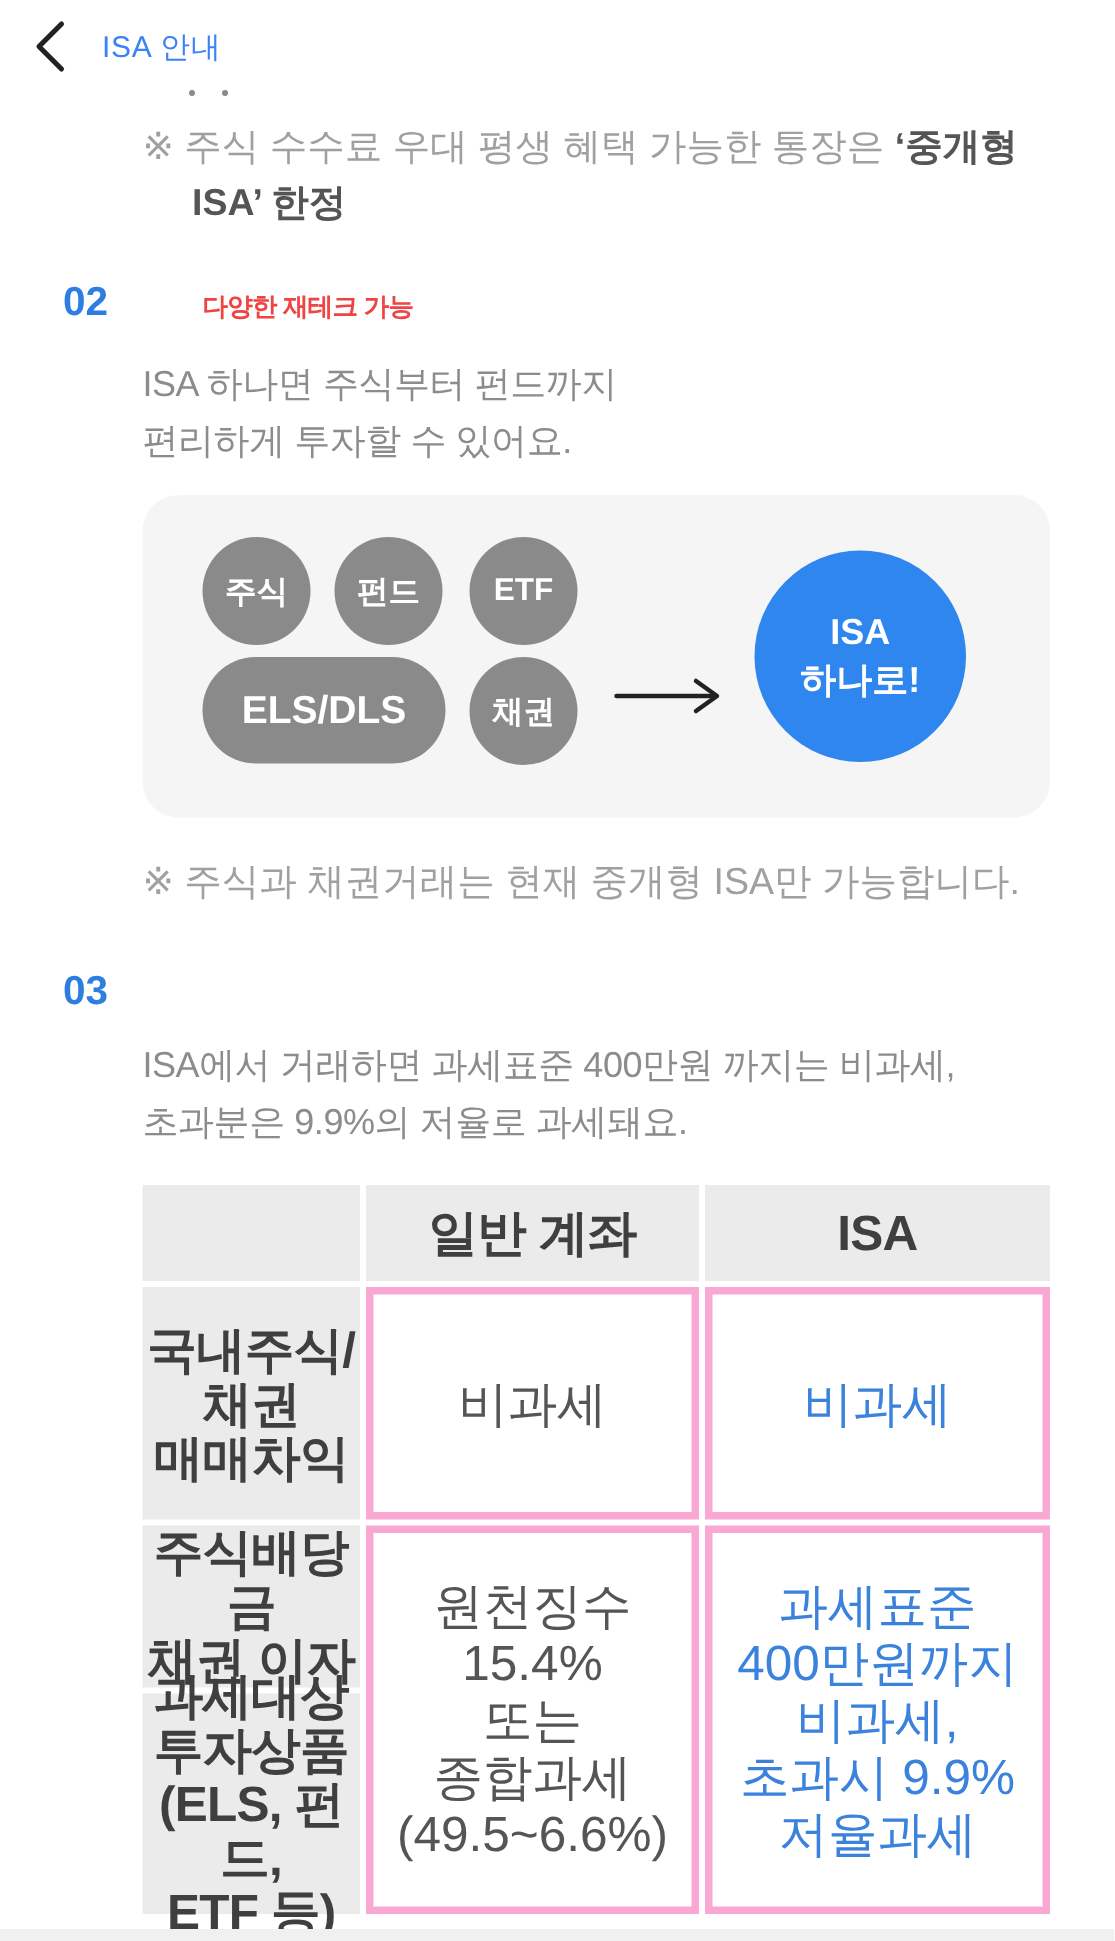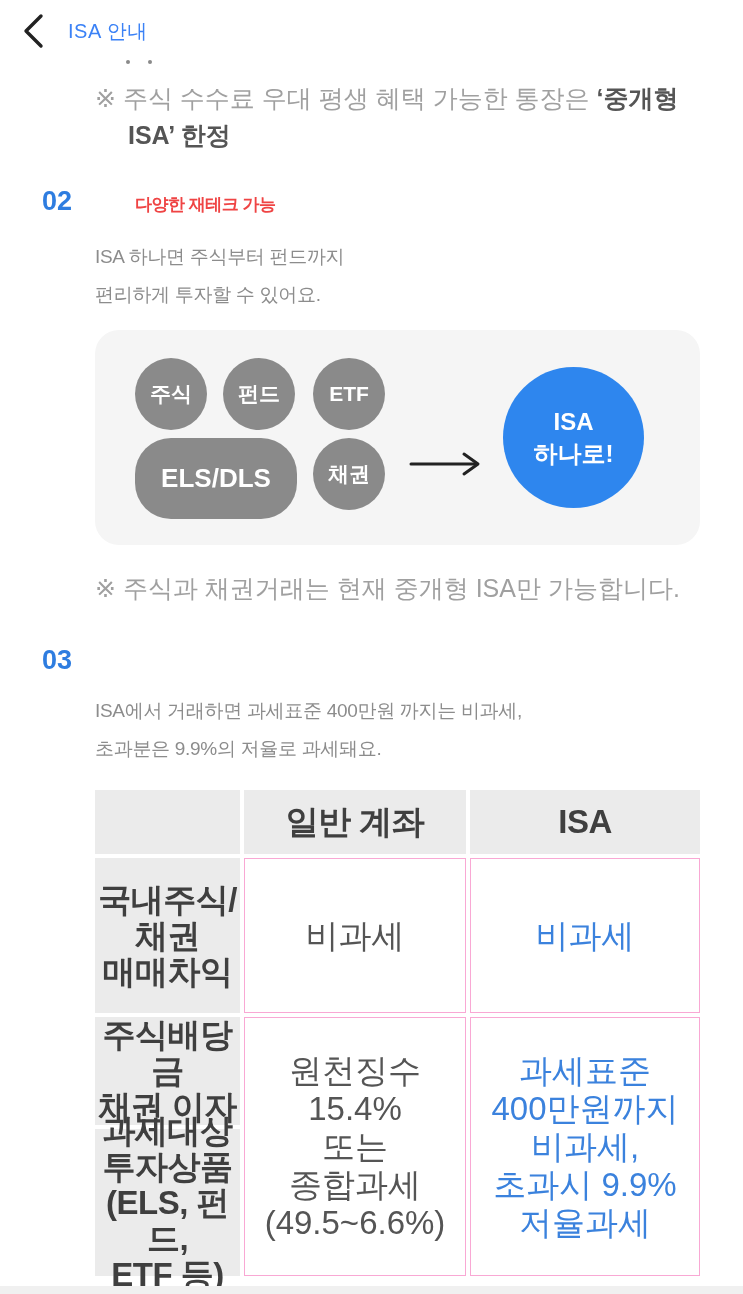--- a/index.html
+++ b/index.html
@@ -23,46 +23,46 @@
   .note-top{top:80px;}
   .note strong{color:#555;font-weight:700;}
   .note-mid{top:570px;}
 
   
   .sec-head{position:absolute;left:42px;display:flex;align-items:baseline;gap:40px;}
   .sec-num{color:#2e7de0;font-weight:700;font-size:27px;width:53px;}
   .sec-title{color:#ef4444;font-weight:700;font-size:17px;letter-spacing:-0.5px;}
   .sec2-head{top:186px;}
   .sec3-head{top:645px;}
-  .sec-body{position:absolute;left:95px;font-size:19px;line-height:38px;color:#8c8c8c;letter-spacing:-0.3px;}
+  .sec-body{position:absolute;left:95px;font-size:24px;line-height:38px;color:#8c8c8c;letter-spacing:-0.3px;}
   .sec2-body{top:238px;}
   .sec3-body{top:692px;width:628px;}
 
   
   .diagram{position:absolute;left:95px;top:330px;width:605px;height:215px;background:#f5f5f5;border-radius:24px;}
   .bubble{position:absolute;background:#8a8a8a;color:#fff;font-weight:700;display:flex;align-items:center;justify-content:center;}
   .circle{width:72px;height:72px;border-radius:50%;font-size:21px;}
   .b-jusik{left:40px;top:28px;}
   .b-fund{left:128px;top:28px;}
   .b-etf{left:218px;top:28px;}
-  .b-els{left:40px;top:108px;width:162px;height:81px;border-radius:36px;font-size:26px;}
+  .b-els{left:40px;top:108px;width:162px;height:71px;border-radius:36px;font-size:26px;}
   .b-bond{left:218px;top:108px;}
   .arrow-wrap{position:absolute;left:313px;top:121px;width:80px;height:26px;}
   .blue-circle{position:absolute;left:408px;top:37px;width:141px;height:141px;border-radius:50%;
     background:#2e86ee;color:#fff;font-weight:700;font-size:24px;line-height:32px;
     display:flex;align-items:center;justify-content:center;text-align:center;}
 
   
   .tax-table{position:absolute;left:95px;top:790px;width:605px;display:grid;
     grid-template-columns:145px 222px 230px;
     grid-template-rows:64px 155px 108px 147px;
     gap:4px;font-size:33px;}
   .cell{display:flex;align-items:center;justify-content:center;text-align:center;white-space:pre-line;}
   .cell-gray{background:#ebebeb;color:#3f3f3f;font-weight:700;line-height:36px;letter-spacing:-0.5px;}
-  .cell-white{background:#fff;border:1px solid #f9a8d4;color:#555;line-height:38px;}
+  .cell-white{background:#fff;border:5px solid #f9a8d4;color:#555;line-height:38px;}
   .cell-blue{color:#3b82dd;}
   .mg{grid-column:2;grid-row:3 / span 2;}
   .mi{grid-column:3;grid-row:3 / span 2;}
 
   .bottom-strip{position:absolute;left:0;top:1286px;width:743px;height:8px;background:#f0f0f0;}
 </style>
 </head>
 <body>
 
 <div class="header">

